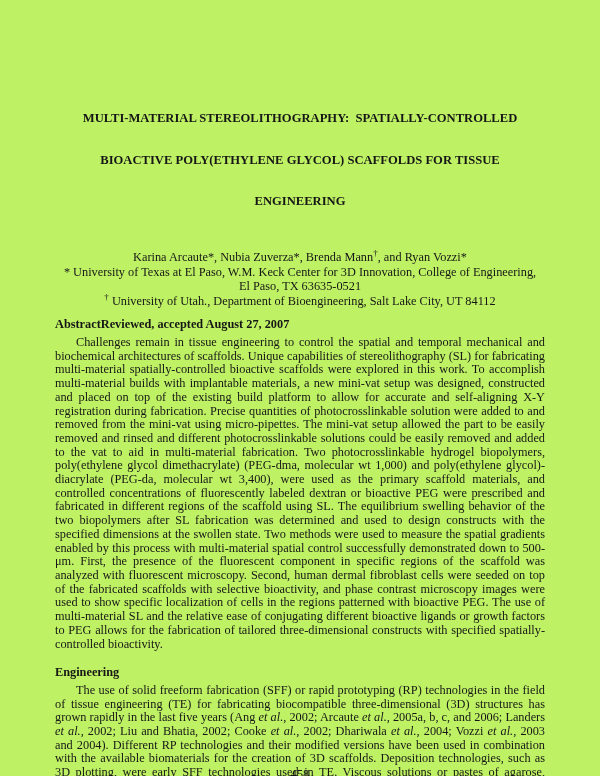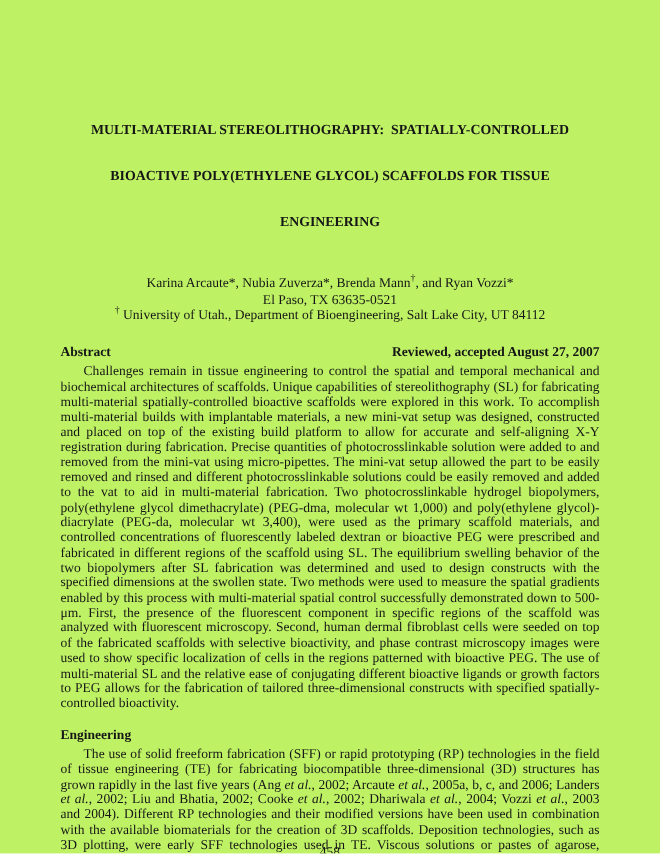--- a/index.html
+++ b/index.html
@@ -35,29 +35,29 @@
     margin-top: 13px;
   }
   sup {
     font-size: 9px;
     line-height: 0;
     vertical-align: super;
   }
   .abstract-head {
     display: flex;
     align-items: baseline;
-    margin-top: 20px;
+    margin-top: 10px;
     font-weight: bold;
   }
   .abstract-head .label {
     flex: 0 0 auto;
   }
   .abstract-head .note {
     flex: 1 1 auto;
-    text-align: right;
+    text-align: left;
   }
   p.body-par {
     margin: 4px 0 0 0;
     text-align: justify;
     text-indent: 21px;
   }
   .section-heading {
     font-weight: bold;
     margin-top: 15px;
   }
@@ -74,20 +74,21 @@
 
 <div class="page">
 
   <div class="title">
     <div>MULTI-MATERIAL STEREOLITHOGRAPHY:  SPATIALLY-CONTROLLED</div>
     <div>BIOACTIVE POLY(ETHYLENE GLYCOL) SCAFFOLDS FOR TISSUE</div>
     <div>ENGINEERING</div>
   </div>
 
   <div class="header-center authors"><span>Karina Arcaute*, Nubia Zuverza*, Brenda Mann</span><sup>†</sup><span>, and Ryan Vozzi*</span></div>
+  <div class="header-center"><span>* University of Texas at El Paso, W.M. Keck Center for 3D Innovation, College of Engineering,</span></div>
   <div class="header-center"><span>El Paso, TX 63635-0521</span></div>
   <div class="header-center"><sup>†</sup><span> University of Utah., Department of Bioengineering, Salt Lake City, UT 84112</span></div>
 
   <div class="abstract-head">
     <span class="label">Abstract</span>
     <span class="note">Reviewed, accepted August 27, 2007</span>
   </div>
 
   <p class="body-par">Challenges remain in tissue engineering to control the spatial and temporal mechanical and biochemical architectures of scaffolds.  Unique capabilities of stereolithography (SL) for fabricating multi-material spatially-controlled bioactive scaffolds were explored in this work.  To accomplish multi-material builds with implantable materials, a new mini-vat setup was designed, constructed and placed on top of the existing build platform to allow for accurate and self-aligning X-Y registration during fabrication.  Precise quantities of photocrosslinkable solution were added to and removed from the mini-vat using micro-pipettes.  The mini-vat setup allowed the part to be easily removed and rinsed and different photocrosslinkable solutions could be easily removed and added to the vat to aid in multi-material fabrication.  Two photocrosslinkable hydrogel biopolymers, poly(ethylene glycol dimethacrylate) (PEG-dma, molecular wt 1,000) and poly(ethylene glycol)-diacrylate (PEG-da, molecular wt 3,400), were used as the primary scaffold materials, and controlled concentrations of fluorescently labeled dextran or bioactive PEG were prescribed and fabricated in different regions of the scaffold using SL.  The equilibrium swelling behavior of the two biopolymers after SL fabrication was determined and used to design constructs with the specified dimensions at the swollen state.  Two methods were used to measure the spatial gradients enabled by this process with multi-material spatial control successfully demonstrated down to 500-μm.  First, the presence of the fluorescent component in specific regions of the scaffold was analyzed with fluorescent microscopy.  Second, human dermal fibroblast cells were seeded on top of the fabricated scaffolds with selective bioactivity, and phase contrast microscopy images were used to show specific localization of cells in the regions patterned with bioactive PEG.  The use of multi-material SL and the relative ease of conjugating different bioactive ligands or growth factors to PEG allows for the fabrication of tailored three-dimensional constructs with specified spatially-controlled bioactivity.</p>
 

